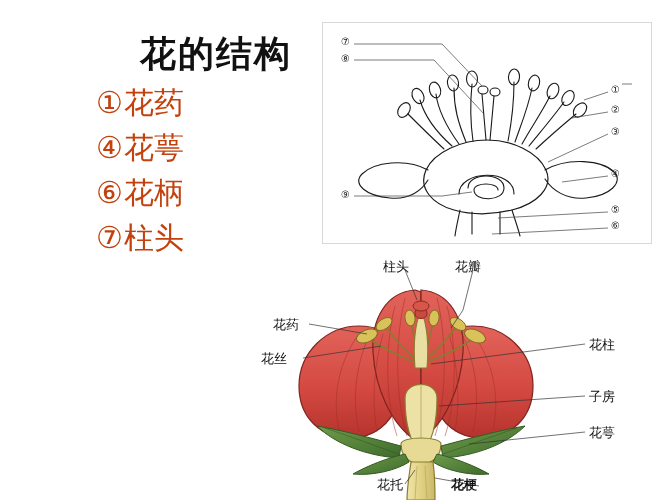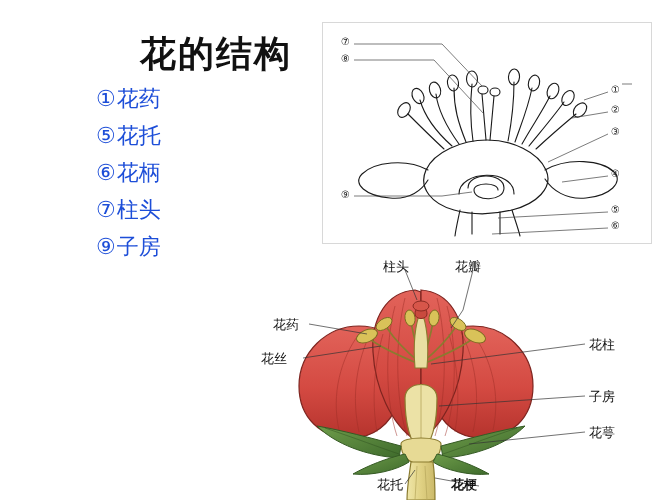--- a/index.html
+++ b/index.html
@@ -33,22 +33,22 @@
     font-family: "DejaVu Serif", "Liberation Serif", serif;
     font-weight: 600;
   }
   #legend {
     position: absolute;
     left: 96px;
     top: 88px;
     width: 200px;
   }
   .legend-item {
-    font-size: 22px;
-    color: #1d4ed8;
+    font-size: 30px;
+    color: #c2410c;
     line-height: 1;
     margin-bottom: 15px;
     white-space: nowrap;
     font-family: "DejaVu Serif", "Liberation Serif", serif;
   }
   .legend-item .num { margin-right: 1px; }
 
   
   #linedraw {
     position: absolute;
@@ -92,30 +92,27 @@
 
 <div id="page">
 
   <div id="title">花的结构</div>
 
   <div id="legend">
     <div class="legend-item">
       <span class="num">①</span><span>花药</span>
     </div>
     <div class="legend-item">
-      <span class="num">⑤</span><span>花托</span>
+      <span class="num">④</span><span>花萼</span>
     </div>
     <div class="legend-item">
       <span class="num">⑥</span><span>花柄</span>
     </div>
     <div class="legend-item">
       <span class="num">⑦</span><span>柱头</span>
-    </div>
-    <div class="legend-item">
-      <span class="num">⑨</span><span>子房</span>
     </div>
   </div>
 
   <div id="linedraw">
     <div class="frame"></div>
     <svg width="330" height="222" viewBox="0 0 330 222" style="position:absolute;left:0;top:0;">
       <g fill="none" stroke="#1a1a1a" stroke-width="1.1" stroke-linecap="round">
 
         <path d="M104 148 C112 130 140 118 165 118 C190 118 216 130 224 148
                  C232 166 214 182 190 188 C170 193 150 193 132 188 C110 182 96 166 104 148 Z" stroke="#1a1a1a" stroke-width="1.2"></path>

